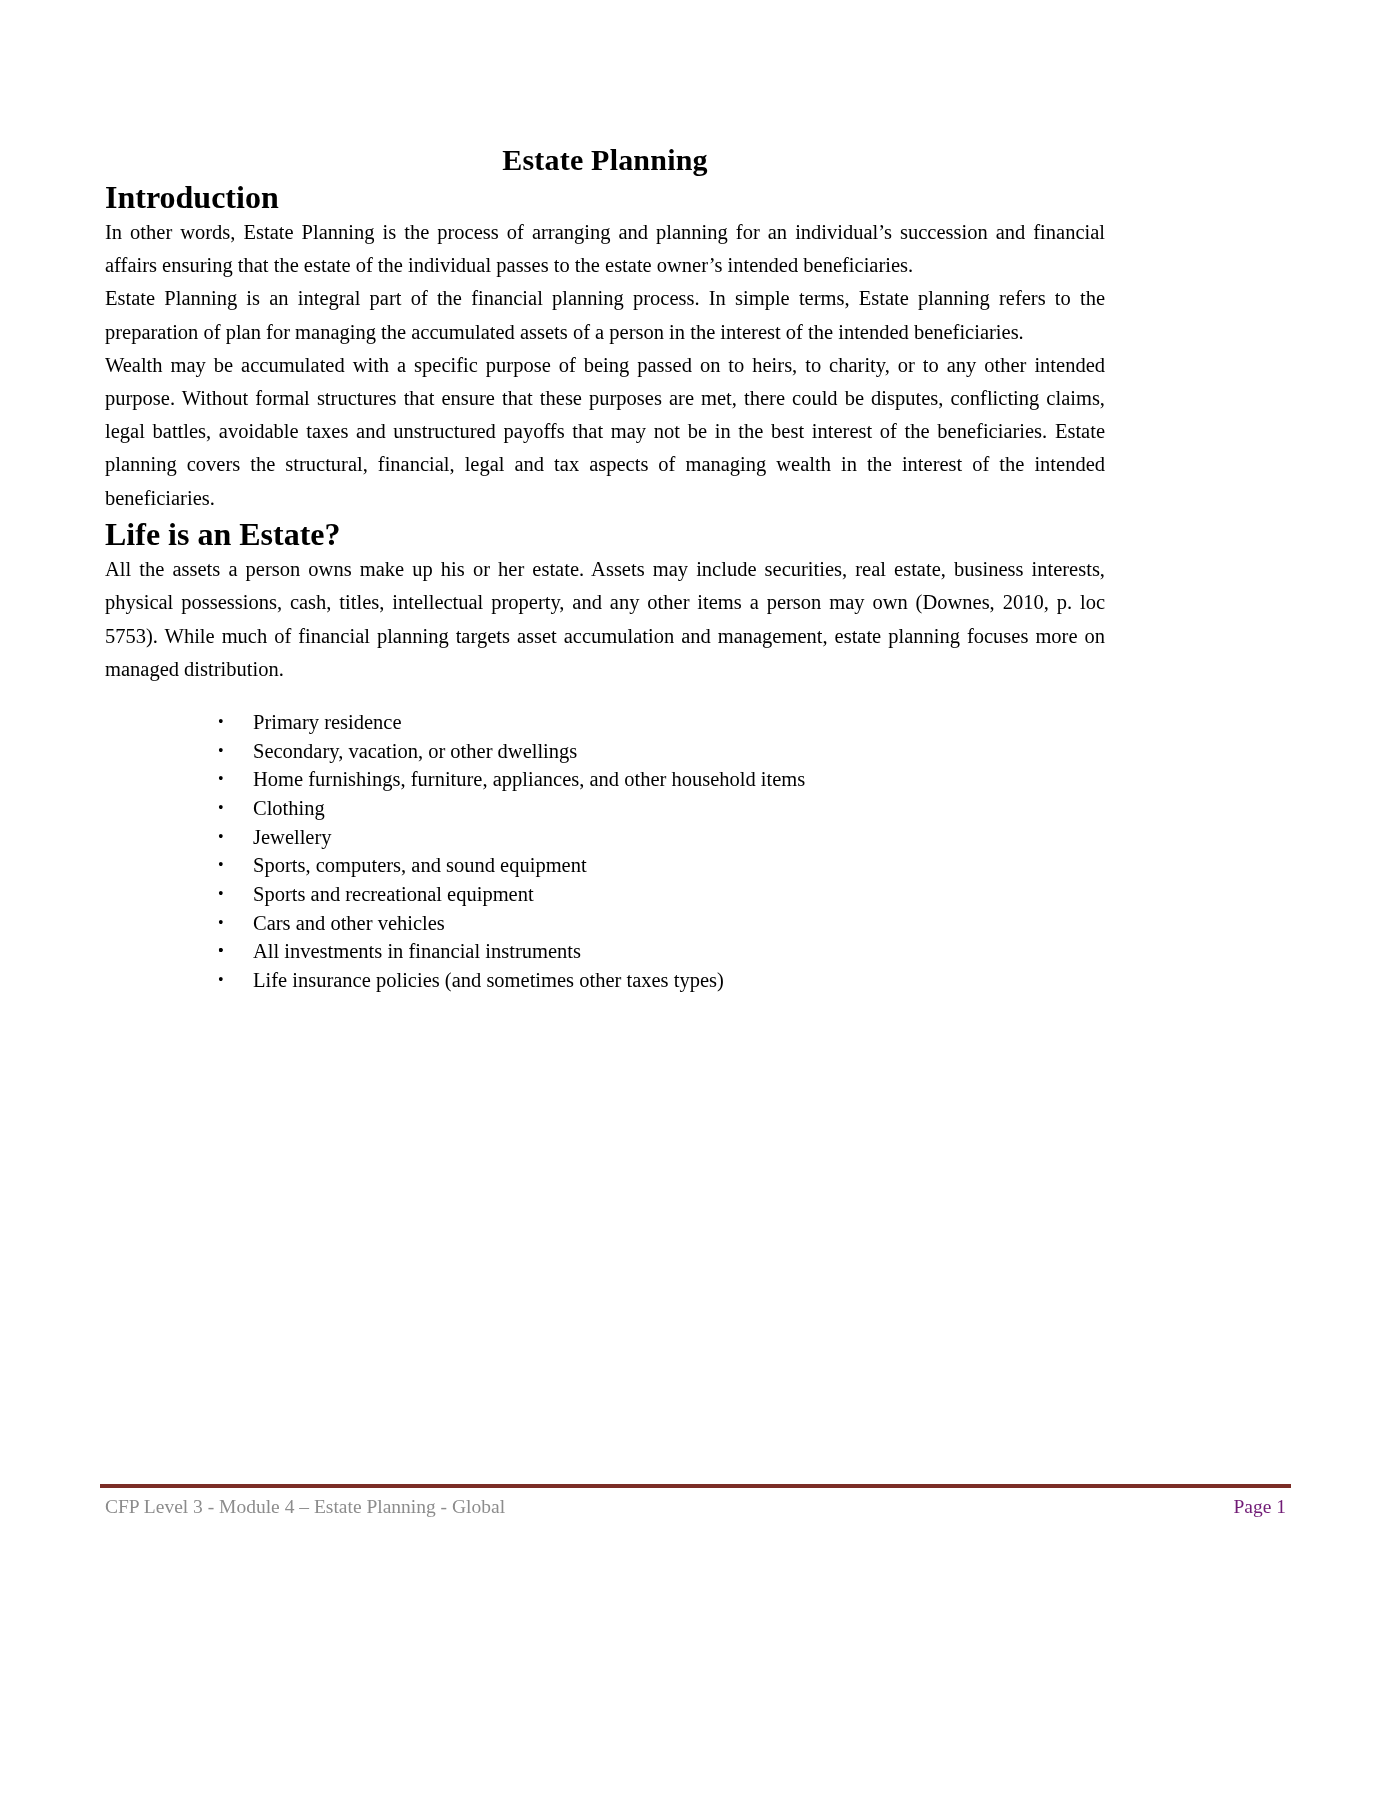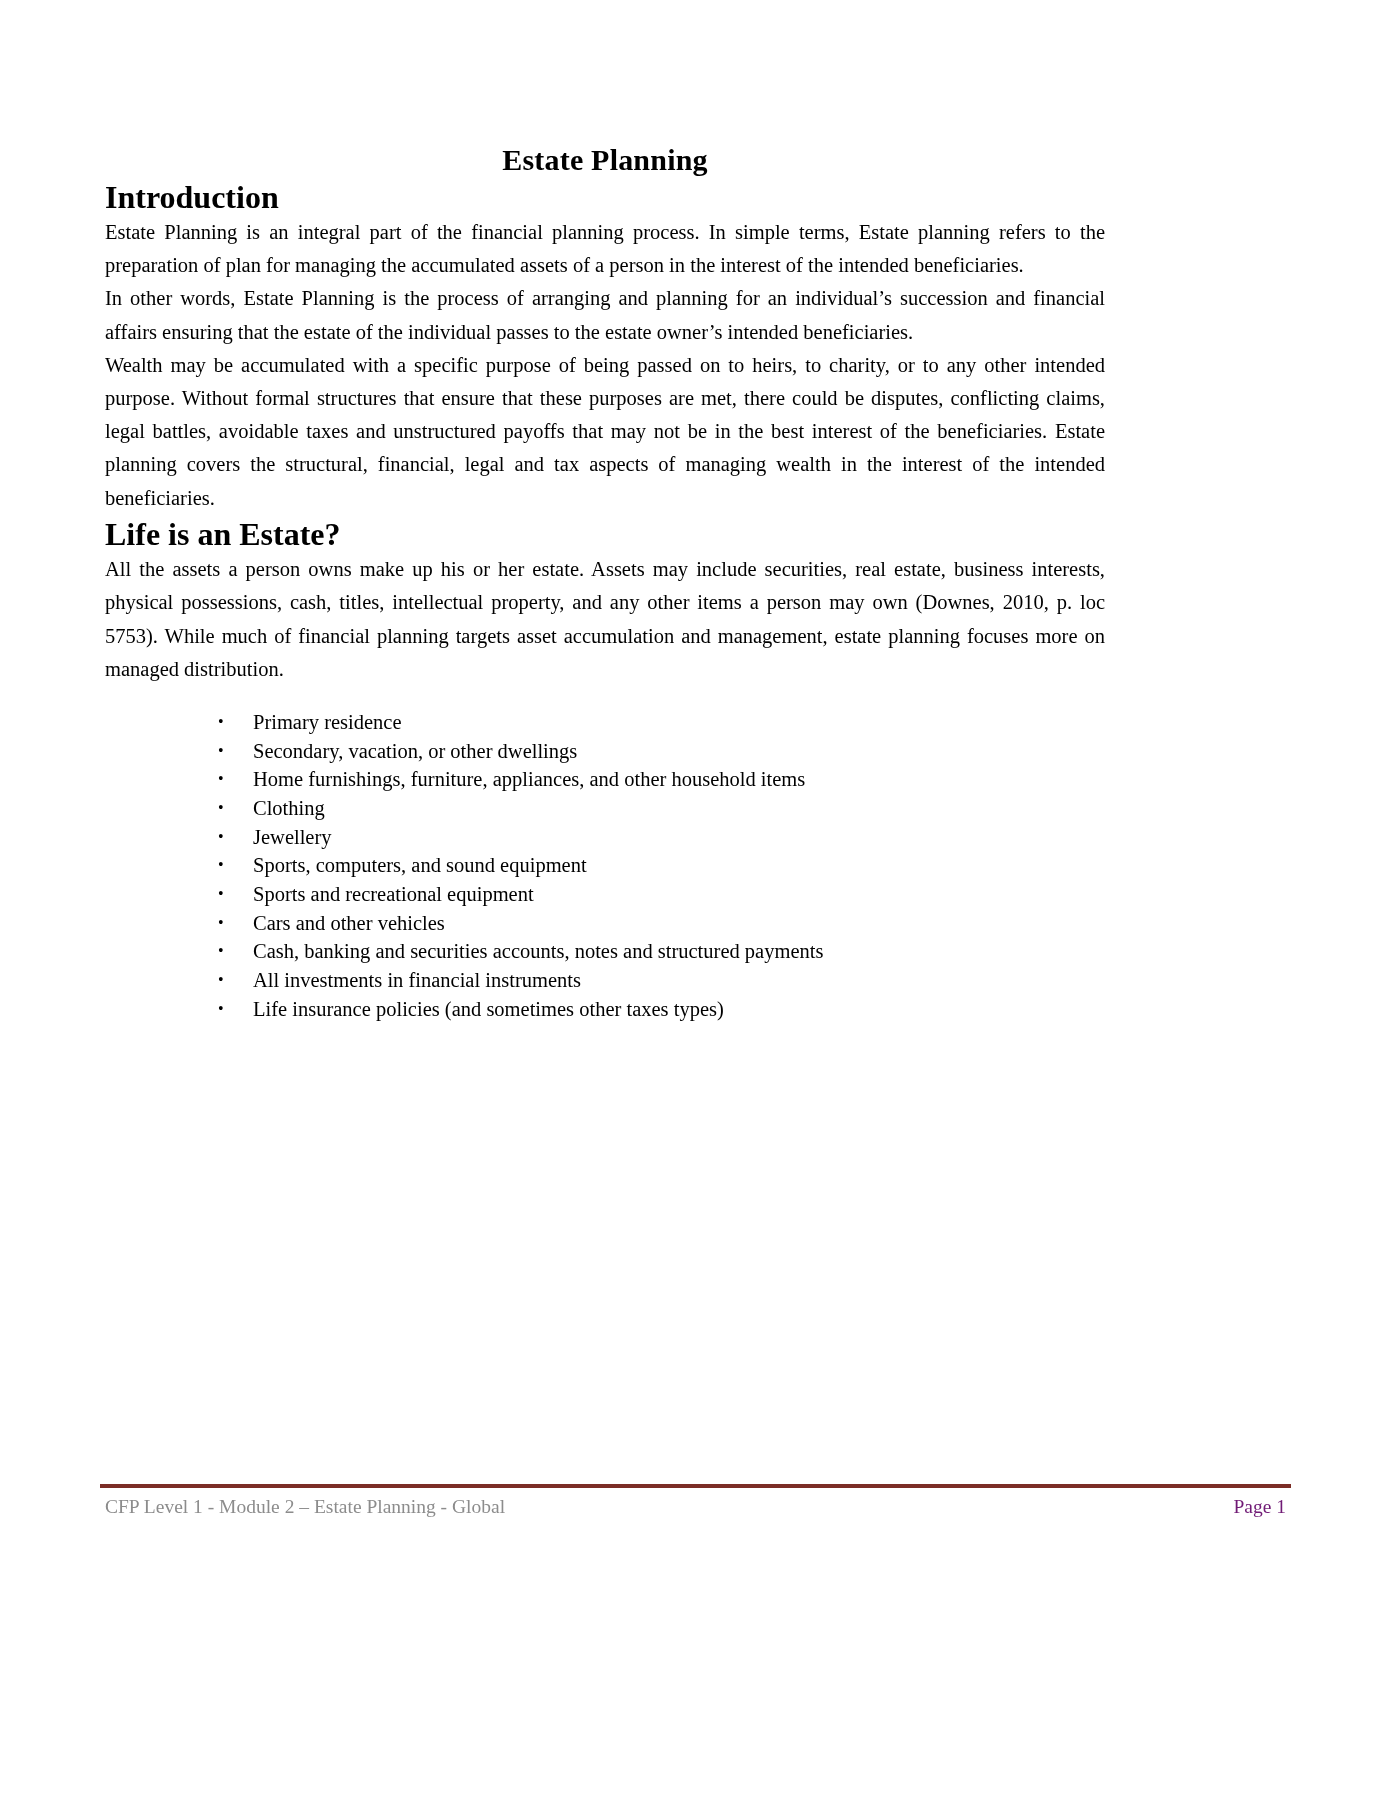--- a/index.html
+++ b/index.html
@@ -111,48 +111,48 @@
 <body>
 
 <div class="page">
 
   <div class="content">
 
     <h1 class="doc-title">Estate Planning</h1>
 
     <h2 class="heading h-intro">Introduction</h2>
 
+    <p class="body-text p-gap-md">In other words, Estate Planning is the process of arranging and planning for an individual’s succession and financial affairs ensuring that the estate of the individual passes to the estate owner’s intended beneficiaries.</p>
+
     <p class="body-text p-gap-lg">Estate Planning is an integral part of the financial planning process. In simple terms, Estate planning refers to the preparation of plan for managing the accumulated assets of a person in the interest of the intended beneficiaries.</p>
-
-    <p class="body-text p-gap-md">In other words, Estate Planning is the process of arranging and planning for an individual’s succession and financial affairs ensuring that the estate of the individual passes to the estate owner’s intended beneficiaries.</p>
 
     <p class="body-text p-gap-md">Wealth may be accumulated with a specific purpose of being passed on to heirs, to charity, or to any other intended purpose. Without formal structures that ensure that these purposes are met, there could be disputes, conflicting claims, legal battles, avoidable taxes and unstructured payoffs that may not be in the best interest of the beneficiaries. Estate planning covers the structural, financial, legal and tax aspects of managing wealth in the interest of the intended beneficiaries.</p>
 
     <h2 class="heading h-estate">Life is an Estate?</h2>
 
     <p class="body-text p-gap-lg">All the assets a person owns make up his or her estate. Assets may include securities, real estate, business interests, physical possessions, cash, titles, intellectual property, and any other items a person may own (Downes, 2010, p. loc 5753). While much of financial planning targets asset accumulation and management, estate planning focuses more on managed distribution.</p>
 
 
     <ul class="estate-list" id="estate-list">
         <li><span class="bullet-dot">•</span><span>Primary residence</span></li>
         <li><span class="bullet-dot">•</span><span>Secondary, vacation, or other dwellings</span></li>
         <li><span class="bullet-dot">•</span><span>Home furnishings, furniture, appliances, and other household items</span></li>
         <li><span class="bullet-dot">•</span><span>Clothing</span></li>
         <li><span class="bullet-dot">•</span><span>Jewellery</span></li>
         <li><span class="bullet-dot">•</span><span>Sports, computers, and sound equipment</span></li>
         <li><span class="bullet-dot">•</span><span>Sports and recreational equipment</span></li>
         <li><span class="bullet-dot">•</span><span>Cars and other vehicles</span></li>
-        <li><span class="bullet-dot">•</span><span>Cash, banking and securities accounts, notes and structured payments</span></li>
+        <li><span class="bullet-dot">•</span></li>
         <li><span class="bullet-dot">•</span><span>All  investments in financial instruments</span></li>
         <li><span class="bullet-dot">•</span><span>Life insurance policies (and sometimes other taxes types)</span></li>
       </ul>
 
   </div>
 
   <div class="footer">
     <div class="footer-rule" style="background: rgb(123, 45, 38);"></div>
     <div class="footer-row">
-      <span class="footer-left" style="color: rgb(140, 140, 140);">CFP Level 1 - Module 2 – Estate Planning - Global</span>
+      <span class="footer-left" style="color: rgb(140, 140, 140);">CFP Level 3 - Module 4 – Estate Planning - Global</span>
       <span class="footer-right" style="color: #701a75;">Page 1</span>
     </div>
   </div>
 
 </div>
 
 </body></html>

